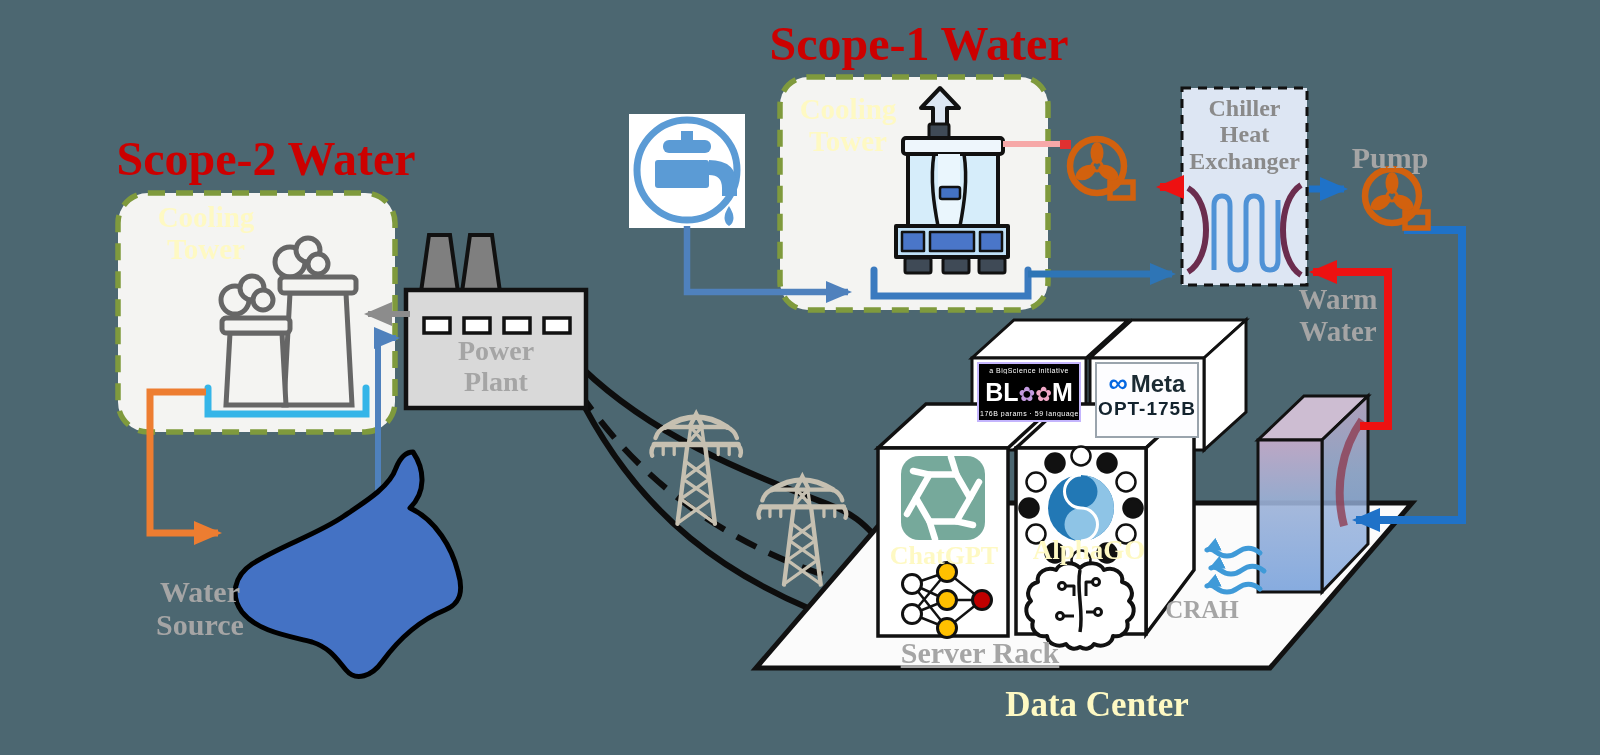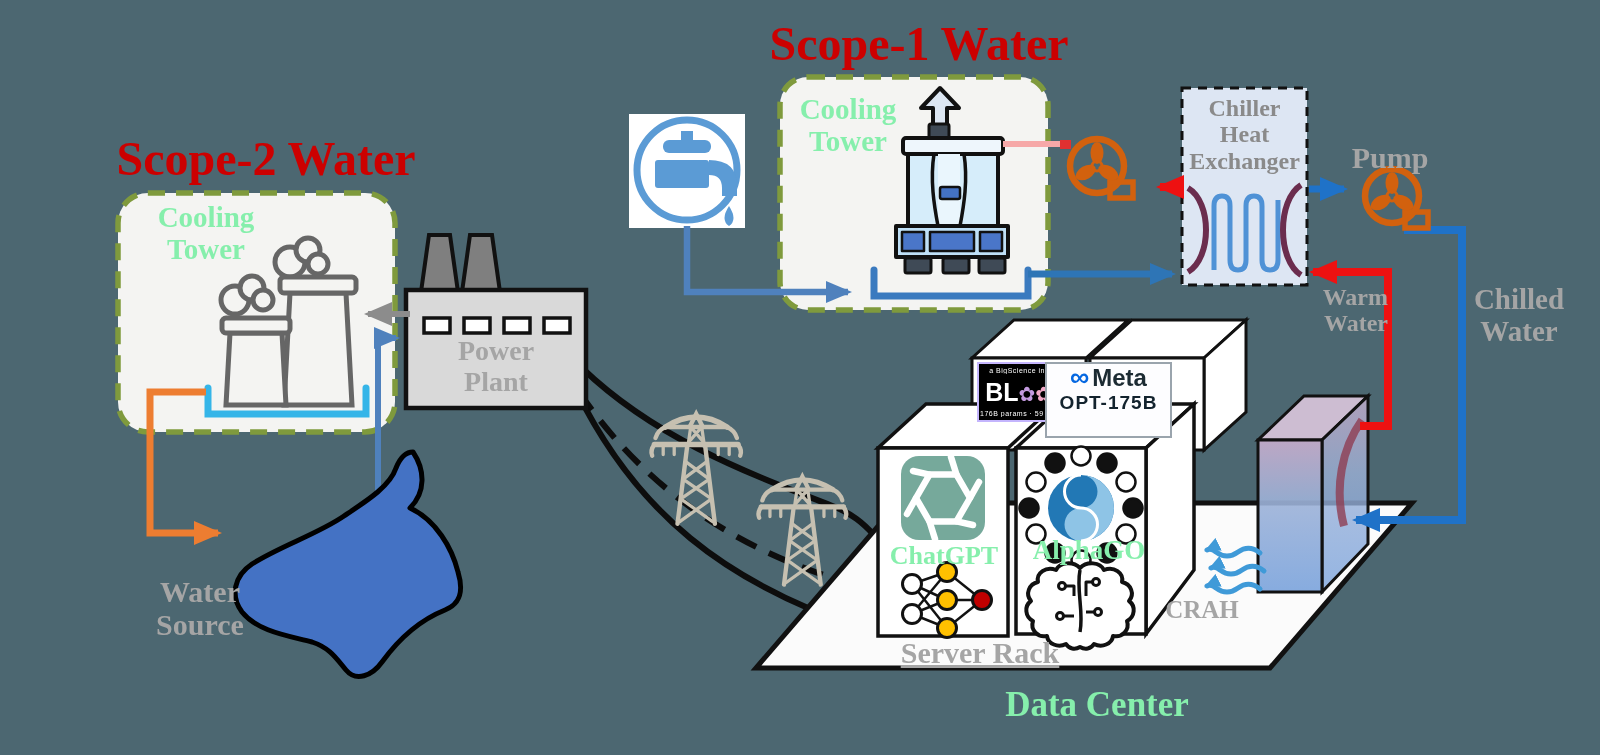--- a/index.html
+++ b/index.html
@@ -2,33 +2,33 @@
 <html><head>
 <meta charset="utf-8">
 <style>
   html,body{margin:0;padding:0;background:#4c6771;}
   #stage{position:relative;width:1600px;height:755px;background:#4c6771;overflow:hidden;
          font-family:"Liberation Serif","DejaVu Serif",serif;}
   #art{position:absolute;left:0;top:0;z-index:1;}
   .lbl{position:absolute;z-index:5;font-weight:bold;text-align:center;line-height:1.1;
        font-family:"Liberation Serif","DejaVu Serif",serif;}
   .title{color:#cc0000;font-size:48px;}
-  .black{color:#86efac;}
+  .black{color:#fef9c3;}
   .gray{color:#a5a5a5;}
   .plate{position:absolute;z-index:6;box-sizing:border-box;
          font-family:"Liberation Sans","DejaVu Sans",sans-serif;}
   #bloom-plate{left:977px;top:362px;width:104px;height:60px;background:#000;border:2px solid #c4b5fd;
                color:#fff;text-align:center;display:flex;flex-direction:column;justify-content:space-between;
                padding:3px 1px;}
   #bloom-plate .tiny{font-size:7px;letter-spacing:.5px;white-space:nowrap;overflow:hidden;}
   #bloom-plate .big{font-size:25px;font-weight:bold;line-height:.9;}
   #bloom-plate .fl1{color:#c49be0;font-size:20px;}
   #bloom-plate .fl2{color:#f0a7c6;font-size:20px;}
-  #meta-plate{left:1045px;top:362px;width:127px;height:76px;background:#fdfdff;border:2px solid #9aa4ad;
-              text-align:center;}
+  #meta-plate{left:1095px;top:362px;width:104px;height:76px;background:#fdfdff;border:2px solid #9aa4ad;
+              text-align:center;padding-top:6px;}
   #meta-plate .row1{font-size:24px;font-weight:bold;color:#1c2b33;line-height:1;}
   #meta-plate .inf{color:#0668E1;font-size:27px;font-weight:bold;margin-right:3px;}
   #meta-plate .row2{font-size:19px;font-weight:bold;color:#13232e;letter-spacing:1px;margin-top:1px;}
 </style>
 </head>
 <body>
 
 <div id="stage">
 
 <svg id="art" width="1600" height="755" viewBox="0 0 1600 755">
@@ -269,22 +269,21 @@
 </svg>
 
 <div class="lbl title" style="left:106px;top:133px;width:320px;">Scope-2 Water</div>
 <div class="lbl title" style="left:754px;top:18px;width:330px;">Scope-1 Water</div>
 
 <div class="lbl black" style="left:132px;top:202px;width:148px;font-size:29px;">Cooling Tower</div>
 <div class="lbl black" style="left:782px;top:94px;width:132px;font-size:29px;">Cooling Tower</div>
 
 <div class="lbl" style="left:1184px;top:95px;width:121px;font-size:24px;color:#8a8a8a;">Chiller Heat Exchanger</div>
 <div class="lbl gray" style="left:1340px;top:141px;width:100px;font-size:30px;">Pump</div>
-<div class="lbl gray" style="left:1288px;top:284px;width:100px;font-size:24px;text-align:right;">Warm Water</div>
-<div class="lbl gray" style="left:1455px;top:284px;width:128px;font-size:29px;">Chilled Water</div>
+<div class="lbl gray" style="left:1288px;top:284px;width:100px;font-size:29px;">Warm Water</div>
 
 <div class="lbl gray" style="left:446px;top:336px;width:100px;font-size:28px;font-family:Liberation Serif, serif;">Power Plant</div>
 <div class="lbl gray" style="left:135px;top:575px;width:130px;font-size:30px;">Water Source</div>
 
 <div class="lbl gray" style="left:1142px;top:596px;width:120px;font-size:25px;">CRAH</div>
 <div class="lbl gray" style="left:880px;top:636px;width:200px;font-size:30px;text-decoration:underline;">Server Rack</div>
 <div class="lbl black" style="left:967px;top:686px;width:260px;font-size:35px;">Data Center</div>
 
 <div class="lbl black" style="left:880px;top:542px;width:128px;font-size:26px;">ChatGPT</div>
 <div class="lbl black" style="left:1016px;top:536px;width:130px;font-size:27px;padding-left:8px;">AlphaGO</div>

